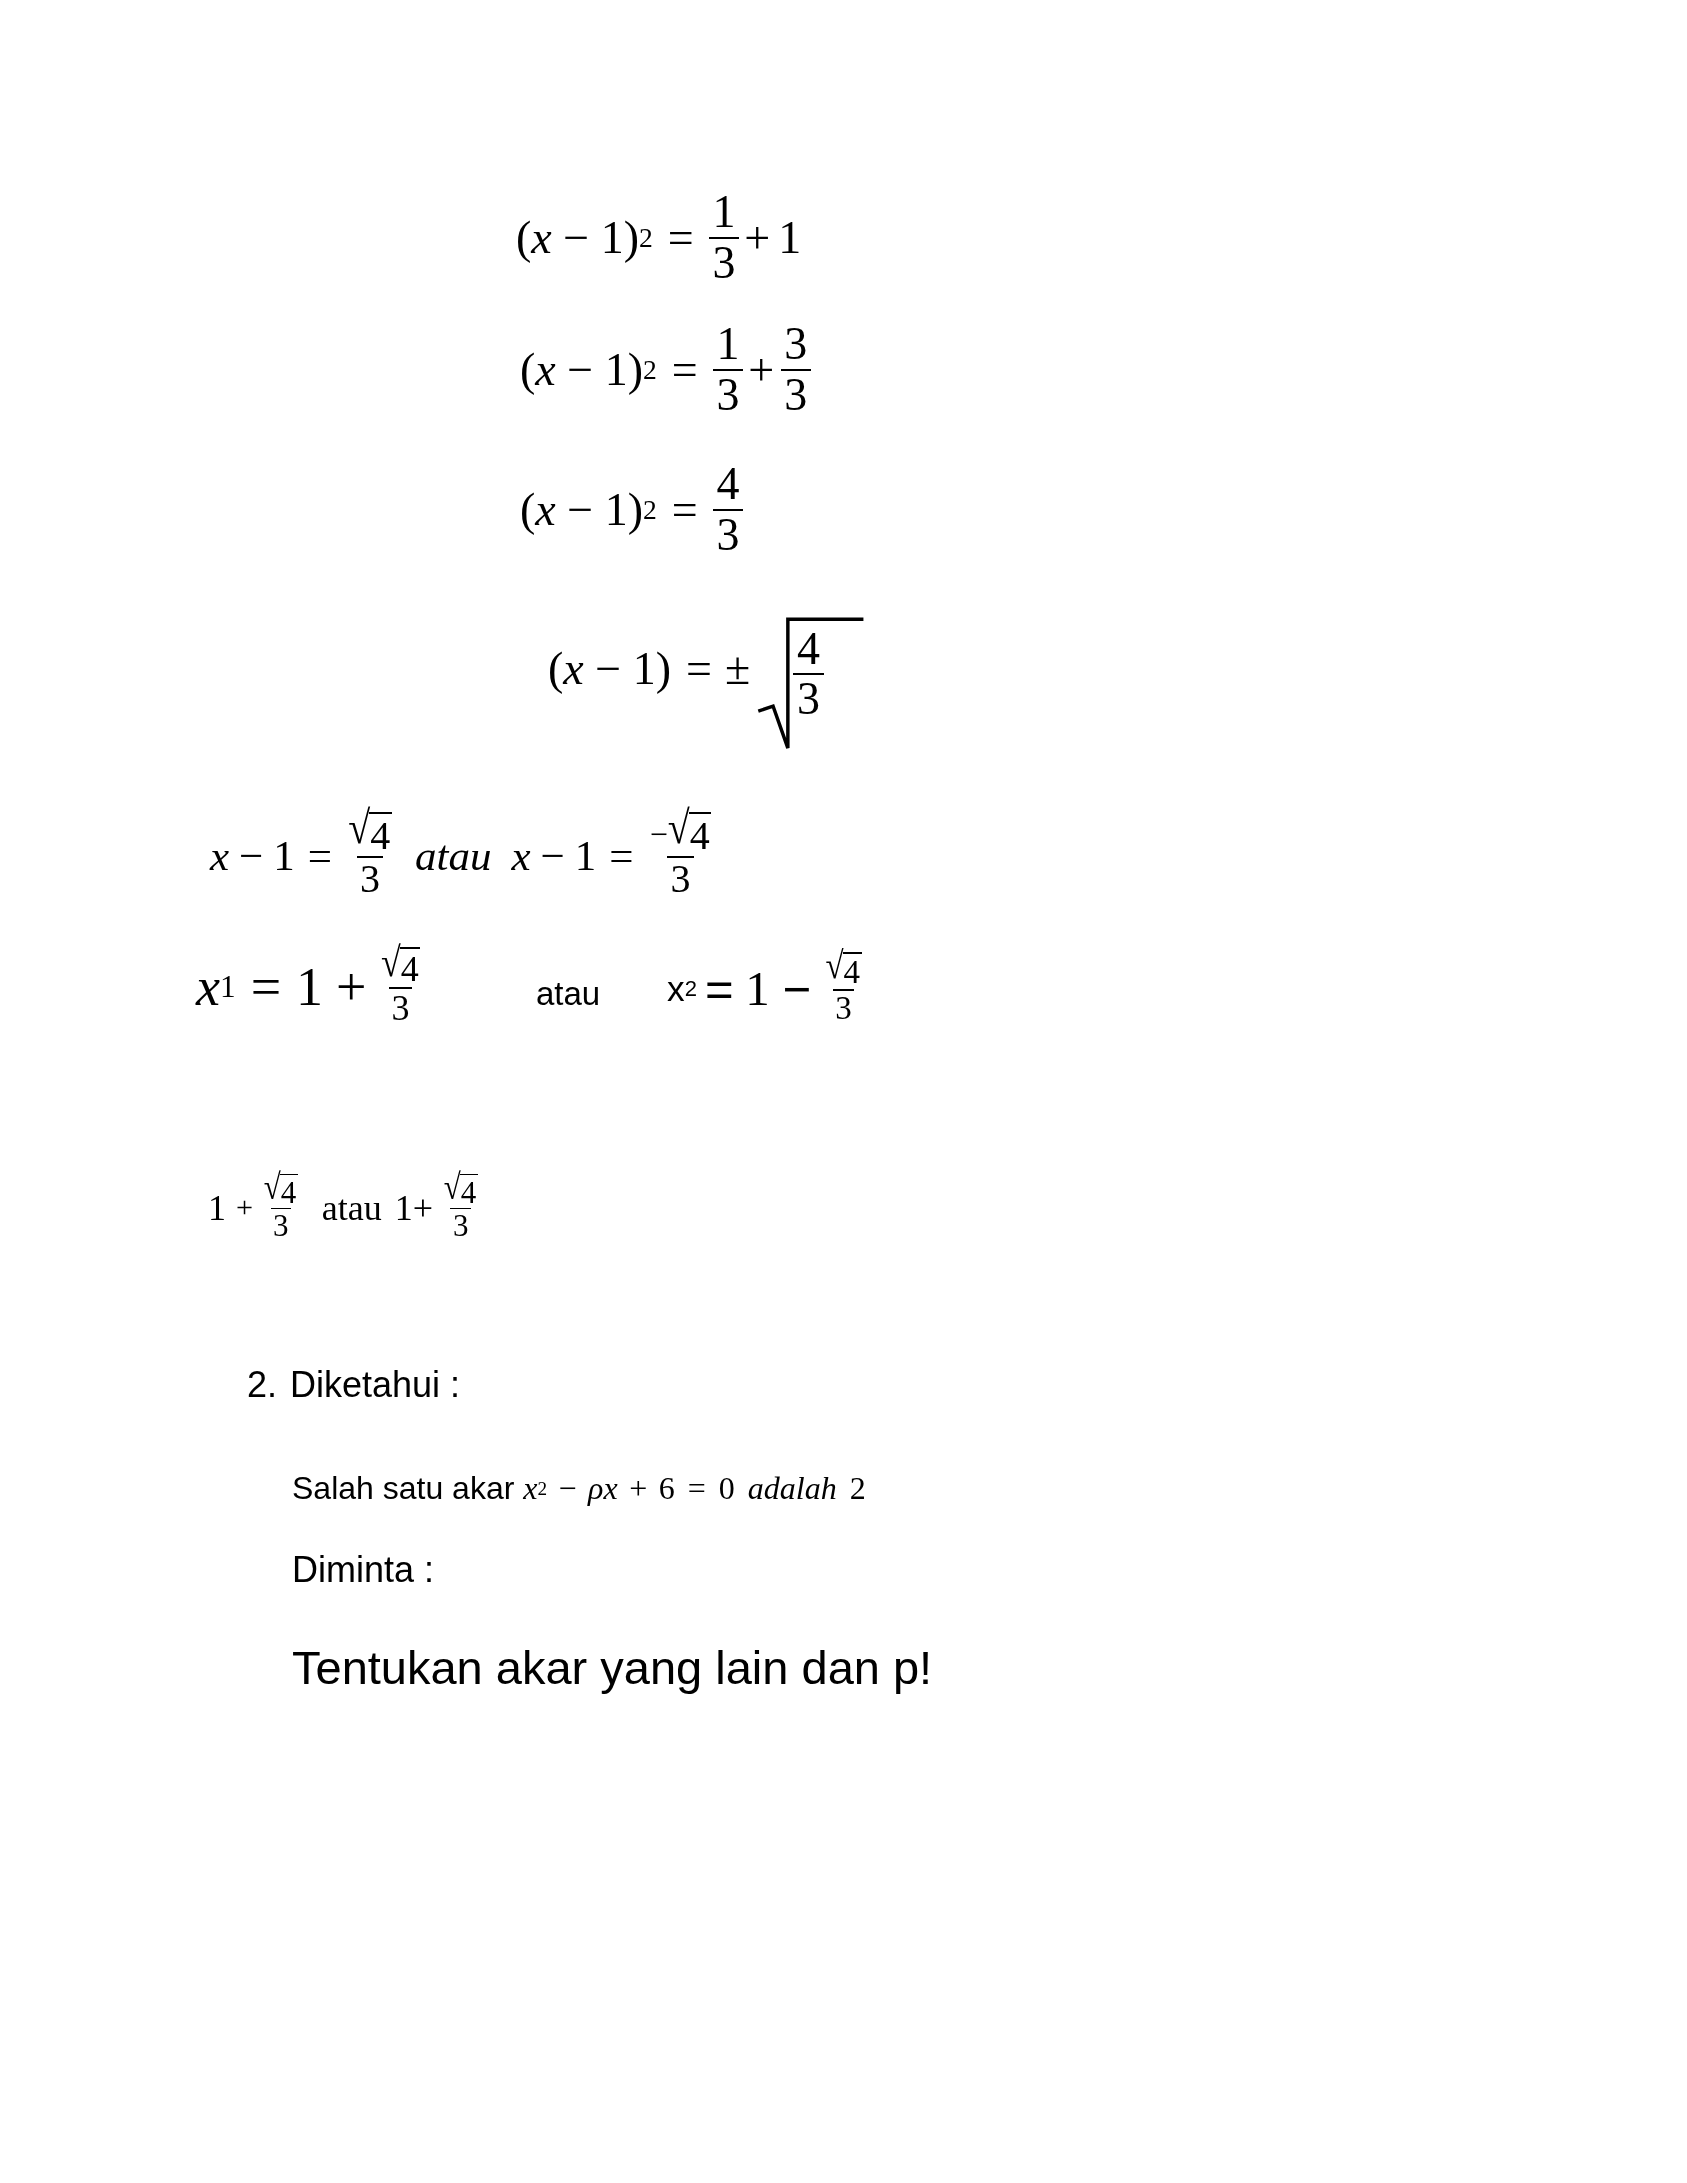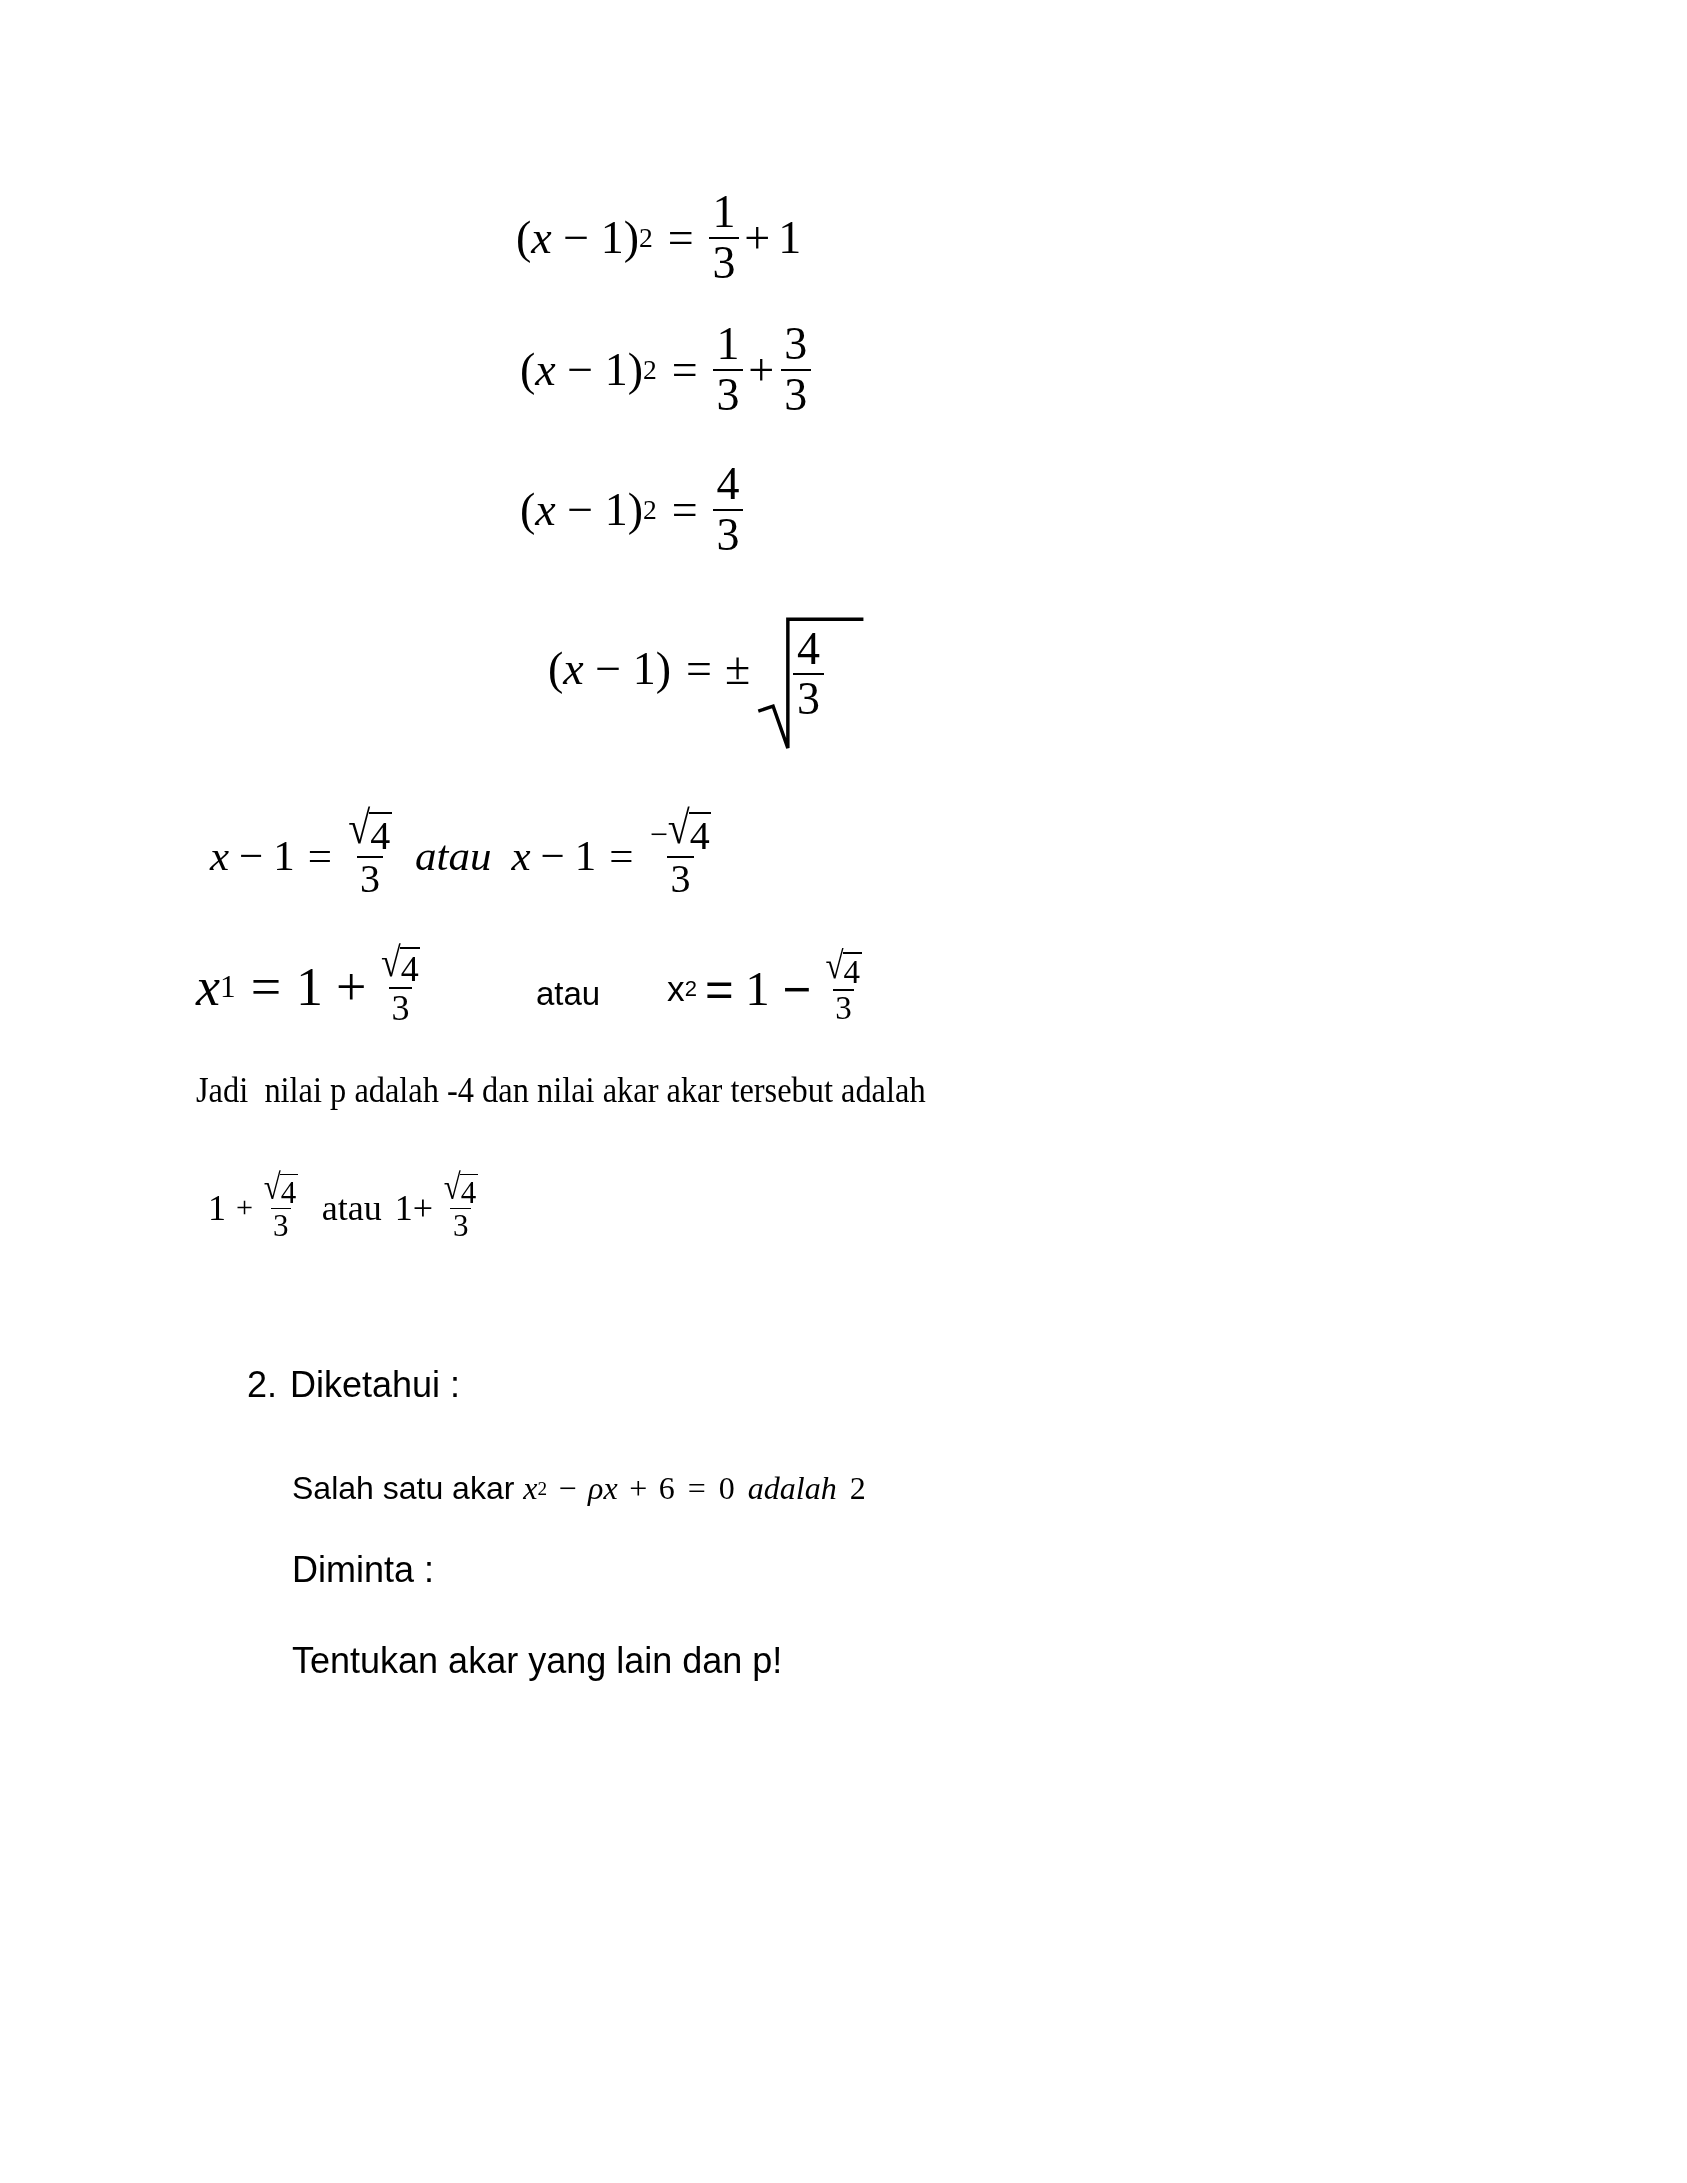--- a/index.html
+++ b/index.html
@@ -292,23 +292,20 @@
       <span class="num">
         <span class="sqrt">
           <span class="radsign">√</span>
           <span class="radicand">4</span>
         </span>
       </span>
       <span class="den">3</span>
     </span>
   </div>
 
-  <div class="row" style="left:196px; top:1069px; font-size:36px;">
-    <span class="narrow-serif" style="white-space:pre;">Jadi  nilai p adalah -4 dan nilai akar akar tersebut adalah</span>
-  </div>
 
   <div class="row eq-serif" style="left:208px; top:1174px; font-size:36px;">
     <span class="mn">1</span>
     <span class="sp" style="width:10px"></span>
     <span class="op" style="font-size:0.84em;">+</span>
     <span class="sp" style="width:8.2px"></span>
     <span class="frac thin" style="font-size:31px;">
       <span class="num">
         <span class="sqrt thin">
           <span class="radsign">√</span>
@@ -359,19 +356,19 @@
     <span class="sp" style="width:13px"></span>
     <span class="eq-serif mi">adalah</span>
     <span class="sp" style="width:13px"></span>
     <span class="eq-serif mn">2</span>
   </div>
 
   <div class="row sans" style="left:292px; top:1549px; font-size:36px;">
     <span>Diminta :</span>
   </div>
 
-  <div class="row sans" style="left:292px; top:1640px; font-size:36px;">
+  <div class="row sans" style="left:292px; top:1640px; font-size:47px;">
     <span>Tentukan akar yang lain dan p!</span>
   </div>
 
 
 </div>
 
 
 </body></html>

